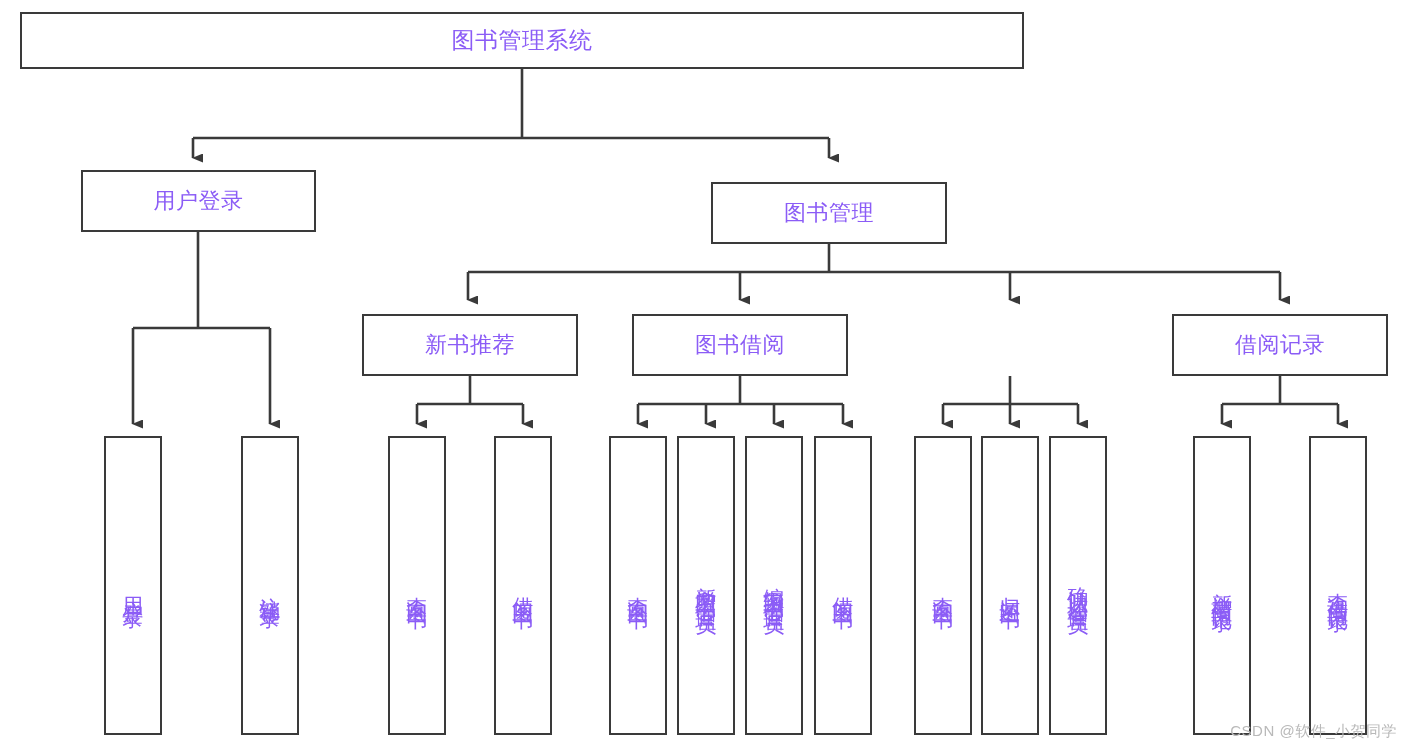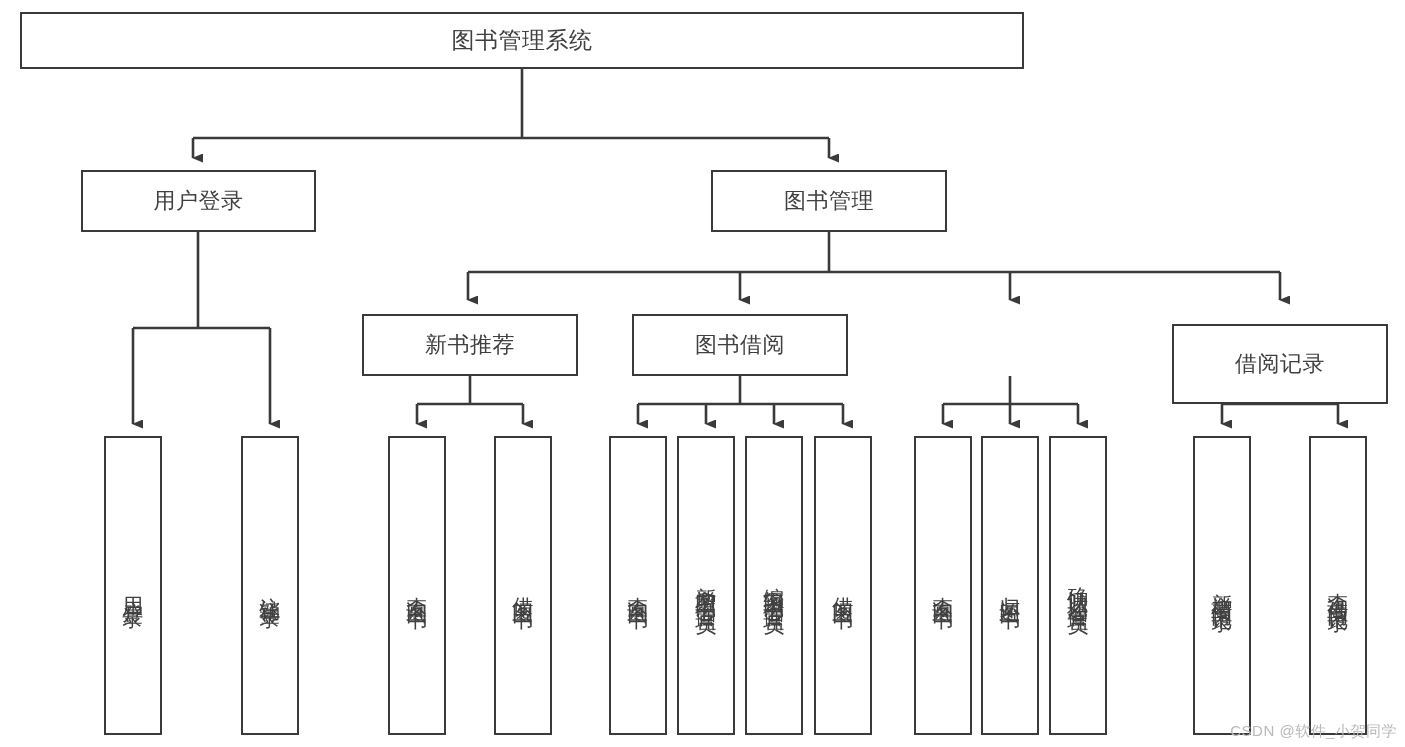--- a/index.html
+++ b/index.html
@@ -27,21 +27,21 @@
     pointer-events: none;
   }
   .node {
     position: absolute;
     box-sizing: border-box;
     background: #ffffff;
     border: 2px solid #3a3a3a;
     display: flex;
     align-items: center;
     justify-content: center;
-    color: #404040;
+    color: #8b5cf6;
     z-index: 2;
   }
   .node-label {
     text-align: center;
     line-height: 1.18;
     white-space: nowrap;
   }
   
   .node.horiz .node-label {
     font-size: 22px;
@@ -131,31 +131,31 @@
     </g>
   </svg>
 
   <div class="node horiz root" style="left:20px; top:12px; width:1004px; height:57px;">
     <span class="node-label">图书管理系统</span>
   </div>
 
   <div class="node horiz" style="left:81px; top:170px; width:235px; height:62px;">
     <span class="node-label">用户登录</span>
   </div>
-  <div class="node horiz" style="left:711px; top:170px; width:236px; height:62px;">
+  <div class="node horiz" style="left:711px; top:182px; width:236px; height:62px;">
     <span class="node-label">图书管理</span>
   </div>
 
   <div class="node horiz" style="left:362px; top:314px; width:216px; height:62px;">
     <span class="node-label">新书推荐</span>
   </div>
   <div class="node horiz" style="left:632px; top:314px; width:216px; height:62px;">
     <span class="node-label">图书借阅</span>
   </div>
-  <div class="node horiz" style="left:1172px; top:324px; width:216px; height:80px;">
+  <div class="node horiz" style="left:1172px; top:314px; width:216px; height:62px;">
     <span class="node-label">借阅记录</span>
   </div>
 
   <div class="node vert" style="left:104px; top:436px; width:58px; height:299px;">
     <span class="node-label">用户登录</span>
   </div>
   <div class="node vert" style="left:241px; top:436px; width:58px; height:299px;">
     <span class="node-label">注销登录</span>
   </div>
 

